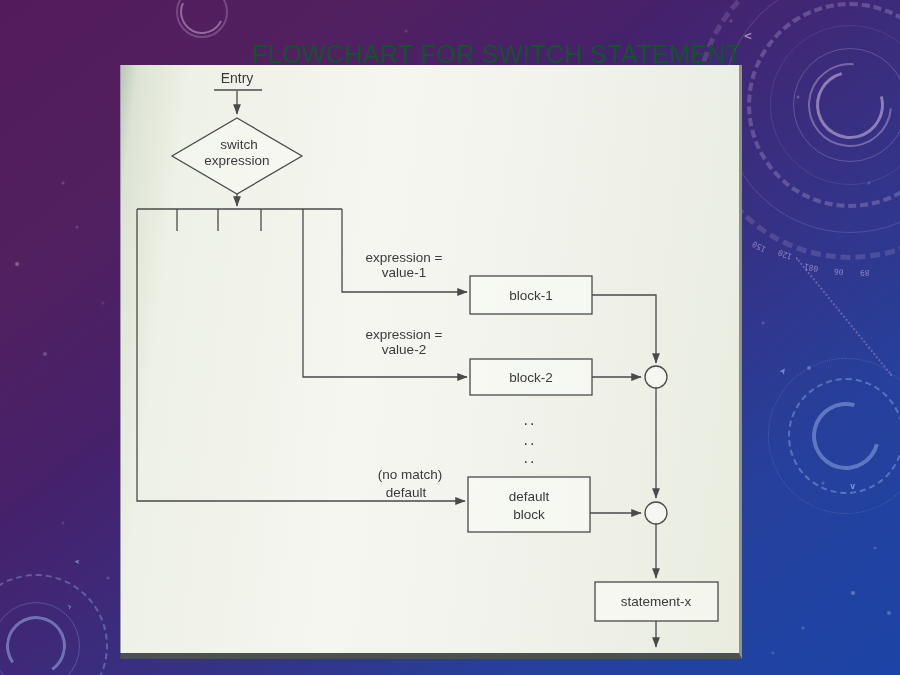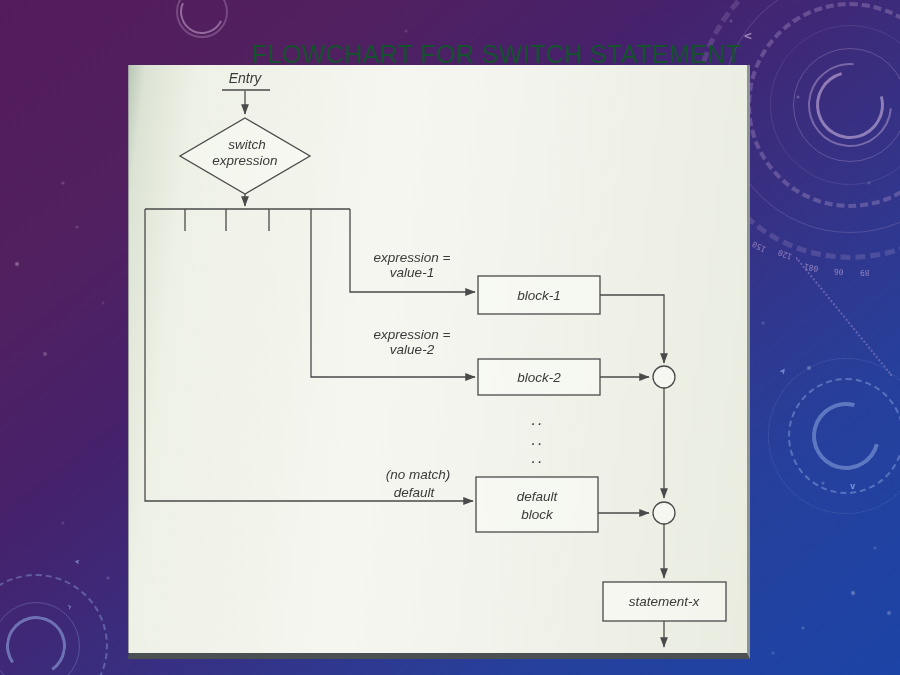--- a/index.html
+++ b/index.html
@@ -16,23 +16,23 @@
        44px 353px 1px 1px rgba(255,255,255,.22),102px 302px 1px .5px rgba(255,255,255,.12),
        797px 96px 1px .5px rgba(255,255,255,.25),868px 182px 1px .5px rgba(255,255,255,.18),
        762px 322px 1px .5px rgba(255,255,255,.2),808px 367px 1px 1px rgba(255,255,255,.28),
        852px 592px 1px 1px rgba(255,255,255,.3),802px 627px 1px .5px rgba(255,255,255,.22),
        874px 547px 1px .5px rgba(255,255,255,.18),822px 482px 1px .5px rgba(255,255,255,.22),
        888px 612px 1px 1px rgba(255,255,255,.25),772px 652px 1px .5px rgba(255,255,255,.18),
        62px 522px 1px .5px rgba(255,255,255,.15),107px 577px 1px .5px rgba(255,255,255,.2),
        405px 30px 1px .5px rgba(255,255,255,.15),730px 20px 1px .5px rgba(255,255,255,.2);}
   .title{position:absolute;left:252px;top:40px;z-index:6;white-space:nowrap;
        font-size:25px;letter-spacing:.4px;color:#14532d;font-weight:400;}
-  .scan{position:absolute;left:128px;top:65px;width:618px;height:588px;z-index:5;
+  .scan{position:absolute;left:120px;top:65px;width:618px;height:588px;z-index:5;
        background:linear-gradient(97deg,#b9c7b6 0%,#dce3d4 2.5%,#eef1e6 10%,#f5f6f0 40%,#f0f2ea 70%,#e9ecdf 100%);
-       border-right:3px solid #8d9294;border-bottom:6px solid #4b5053;border-left:1px solid rgba(60,60,75,.45);font-style:italic;}
+       border-right:3px solid #8d9294;border-bottom:6px solid #4b5053;border-left:1px solid rgba(60,60,75,.45);}
   .scan svg{display:block;}
   svg text{font-family:"Liberation Sans",sans-serif;fill:#3a3a3a;}
   .dotline{position:absolute;left:797px;top:257px;width:152px;height:0;z-index:1;
        border-top:2px dotted rgba(185,160,225,.4);transform:rotate(51deg);transform-origin:left top;}
 </style>
 </head>
 <body>
 
 <div class="stars"></div>
 

